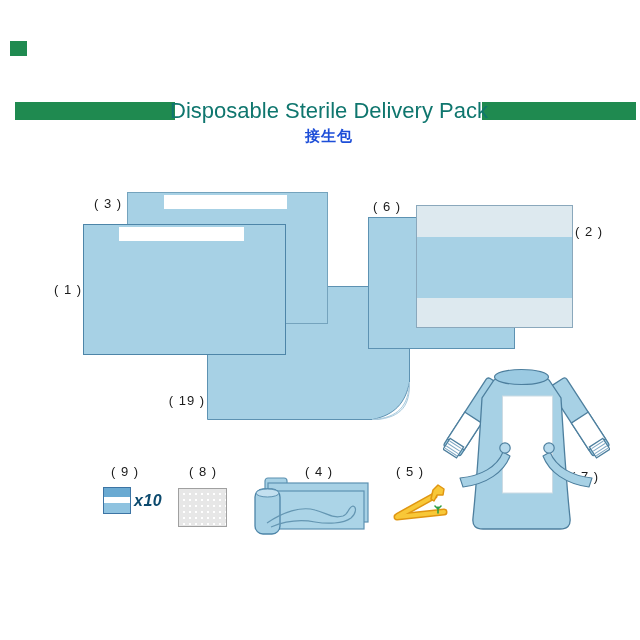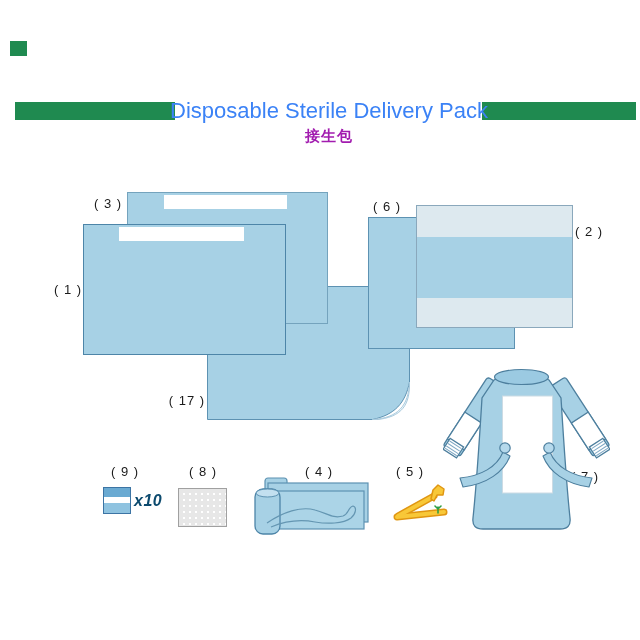--- a/index.html
+++ b/index.html
@@ -6,25 +6,25 @@
   #canvas{
     position:relative;width:640px;height:640px;background:#ffffff;overflow:hidden;
     font-family:"Liberation Sans", sans-serif;
   }
   .abs{position:absolute;}
   
   .green-bar{position:absolute;background:#1f8a50;height:18px;}
   #corner-mark{position:absolute;left:10px;top:41px;width:17px;height:15px;background:#1f8a50;}
   #title{
     position:absolute;left:166px;top:98px;width:326px;text-align:center;
-    font-size:22px;color:#3b82f6;letter-spacing:0px;line-height:26px;white-space:nowrap;
+    font-size:22px;color:#0f766e;letter-spacing:0px;line-height:26px;white-space:nowrap;
   }
   #subtitle{
     position:absolute;left:176px;top:127px;width:306px;text-align:center;
-    font-size:15px;font-weight:bold;color:#a21caf;letter-spacing:1px;
+    font-size:15px;font-weight:bold;color:#1d4ed8;letter-spacing:1px;
   }
   
   .drape{position:absolute;background:#a7d1e5;box-sizing:border-box;}
   #drape3{left:127px;top:192px;width:201px;height:132px;border:1px solid #74a3bd;}
   #drape1{left:83px;top:224px;width:203px;height:131px;border:1px solid #4d85a8;}
   #drape6{left:368px;top:217px;width:147px;height:132px;border:1px solid #5d92b2;}
   #drape2{
     left:416px;top:205px;width:157px;height:123px;border:1px solid #8aa8bc;
     background:linear-gradient(to bottom,
       #dde9ef 0px,#dde9ef 31px,
@@ -87,21 +87,21 @@
 
   <div class="item-label" style="left:68px;top:289px;">( 1 )</div>
   <div class="item-label" style="left:589px;top:231px;">( 2 )</div>
   <div class="item-label" style="left:108px;top:203px;">( 3 )</div>
   <div class="item-label" style="left:319px;top:471px;">( 4 )</div>
   <div class="item-label" style="left:410px;top:471px;">( 5 )</div>
   <div class="item-label" style="left:387px;top:206px;">( 6 )</div>
   <div class="item-label" style="left:585px;top:476px;">( 7 )</div>
   <div class="item-label" style="left:203px;top:471px;">( 8 )</div>
   <div class="item-label" style="left:125px;top:471px;">( 9 )</div>
-  <div class="item-label" style="left:187px;top:400px;">( 17 )</div>
+  <div class="item-label" style="left:187px;top:400px;">( 19 )</div>
 
   <div id="swab9"></div>
   <div id="qty">x10</div>
 
   <div id="gauze8"></div>
 
   <svg class="abs" style="left:253px;top:476px;" width="118" height="62" viewBox="0 0 118 62">
     <rect x="12" y="2" width="22" height="16" rx="3" fill="#a7d1e5" stroke="#5d92b2" stroke-width="1.2"></rect>
     <rect x="15" y="7" width="100" height="39" fill="#a7d1e5" stroke="#5d92b2" stroke-width="1.2"></rect>
     <rect x="8" y="15" width="103" height="38" fill="#abd4e7" stroke="#5d92b2" stroke-width="1.2"></rect>

